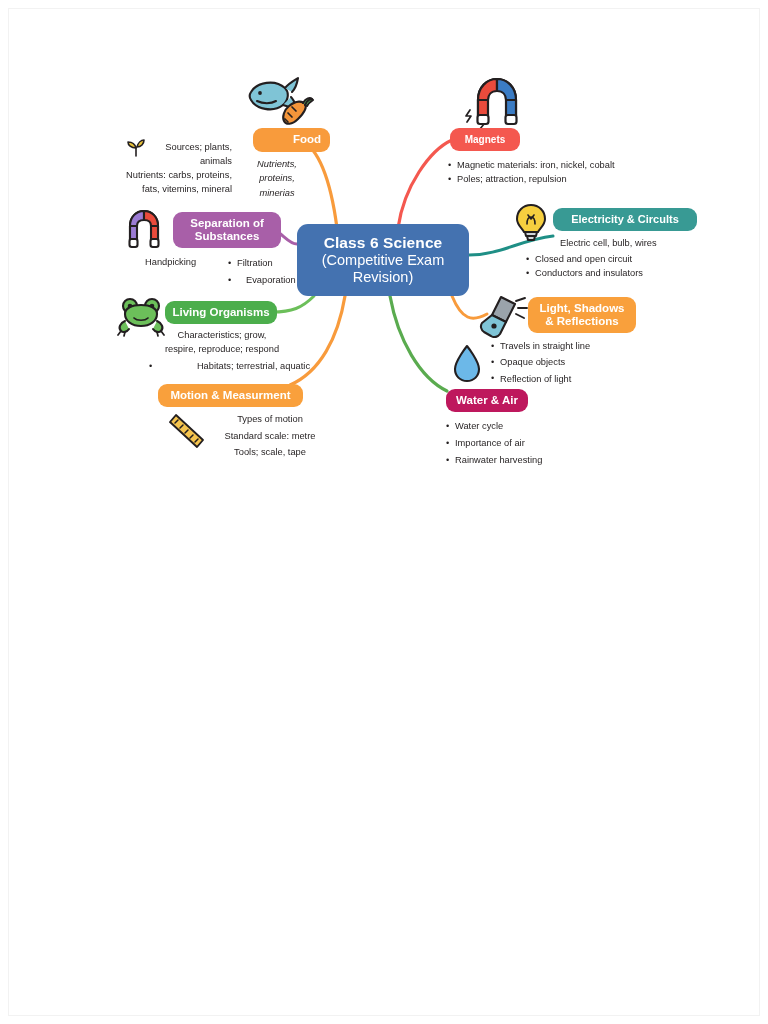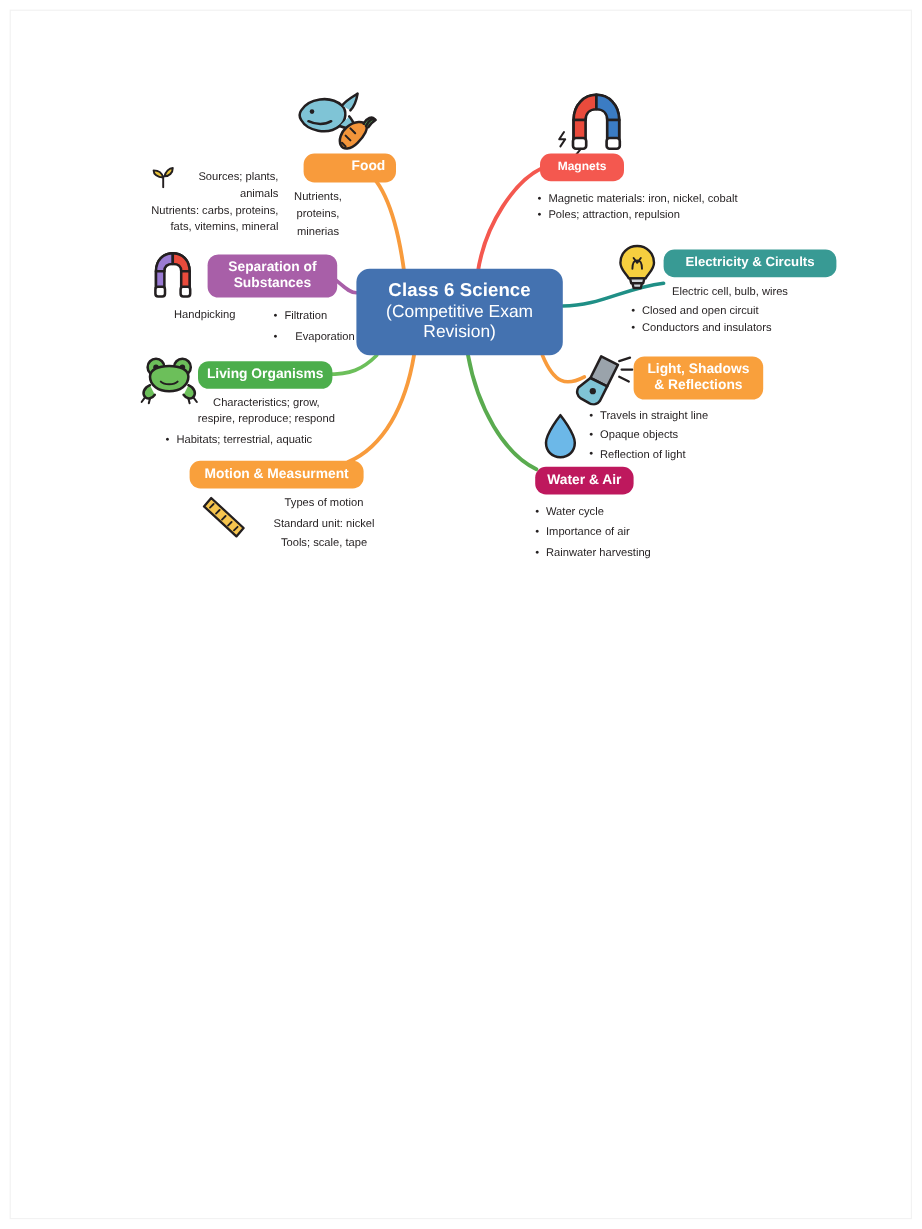--- a/index.html
+++ b/index.html
@@ -162,21 +162,21 @@
           <path d="M46 36 C53 30, 60 31, 62 34 C64 37, 61 43, 55 49 C49 55, 43 55, 41 51 C39 47, 41 40, 46 36 Z" fill="#f3953a"></path>
           <path d="M49 37 L53 41 M45 43 L49 47 M42 49 L45 52" fill="none" stroke-width="1.7"></path>
           <path d="M60 33 C63 28, 67 27, 69 29 C66 30, 64 33, 63 35" fill="#5fb860"></path>
           <path d="M62 35 C64 30, 68 28, 70 30 C67 32, 65 34, 64 36" fill="#5fb860"></path>
         </g>
       </svg>
     </div>
     <div class="badge" style="left: 253px; top: 128px; width: 46px; height: 24px; font-size: 11.5px; background: rgb(248, 155, 60); padding-left: 31px;">
       <span>Food</span>
     </div>
-    <div class="txt center-al" style="left:224px; top:157px; width:82px;">
+    <div class="txt center-al" style="left:236px; top:157px; width:82px;font-style:italic;">
       <div class="plain">Nutrients,</div>
       <div class="plain">proteins,</div>
       <div class="plain">minerias</div>
     </div>
     <div class="icon" style="left:126px; top:139px; width:20px; height:18px;">
       <svg viewBox="0 0 20 18" width="20" height="18">
         <g stroke="#231f20" stroke-width="1.6" stroke-linecap="round" stroke-linejoin="round">
           <path d="M10 17 L10 8" fill="none"></path>
           <path d="M10 9 C5 9, 2 6, 2 3 C6 3, 9 5, 10 9 Z" fill="#e8c23a"></path>
           <path d="M11 8 C12 4, 15 1, 18 1 C18 5, 15 8, 11 8 Z" fill="#e8c23a"></path>
@@ -277,21 +277,21 @@
     <div class="icon" style="left:163px; top:409px; width:46px; height:44px;">
       <svg viewBox="0 0 46 44" width="46" height="44">
         <g stroke="#231f20" stroke-width="1.9" stroke-linejoin="round" stroke-linecap="round">
           <path d="M7 13 L13 6 L40 31 L34 38 Z" fill="#f5c44e"></path>
           <path d="M12 14 L15 11 M17 19 L20 16 M22 24 L25 21 M27 29 L30 26 M32 33 L35 30" fill="none" stroke-width="1.5"></path>
         </g>
       </svg>
     </div>
     <div class="txt center-al" style="left:208px; top:411px; width:124px; line-height:1.8;">
       <div class="plain">Types of motion</div>
-      <div class="plain">Standard unit:  nickel</div>
+      <div class="plain">Standard scale:  metre</div>
       <div class="plain">Tools; scale, tape</div>
     </div>
 
     <div class="icon" style="left:117px; top:296px; width:48px; height:42px;">
       <svg viewBox="0 0 48 42" width="48" height="42">
         <g stroke="#231f20" stroke-width="2.1" stroke-linejoin="round" stroke-linecap="round">
           <circle cx="13" cy="10" r="7" fill="#6cbf5a"></circle>
           <circle cx="35" cy="10" r="7" fill="#6cbf5a"></circle>
           <circle cx="13" cy="10" r="2.3" fill="#231f20" stroke="none"></circle>
           <circle cx="35" cy="10" r="2.3" fill="#231f20" stroke="none"></circle>
@@ -303,21 +303,21 @@
         </g>
       </svg>
     </div>
     <div class="badge" style="left: 165px; top: 301px; width: 112px; height: 23px; font-size: 11.5px; background: rgb(76, 174, 76);">
       <span>Living Organisms</span>
     </div>
     <div class="txt center-al" style="left:148px; top:328px; width:148px;">
       <div class="plain">Characteristics; grow,</div>
       <div class="plain">respire, reproduce;  respond</div>
     </div>
-    <ul class="txt bullets" style="left:138px; top:359px; width:200px;">
+    <ul class="txt bullets" style="left:149px; top:359px; width:200px;text-align:center;">
       <li>Habitats; terrestrial, aquatic</li>
     </ul>
 
     <div class="icon" style="left:122px; top:207px; width:44px; height:44px;">
       <svg viewBox="0 0 44 44" width="44" height="44">
         <g stroke="#231f20" stroke-width="2.1" stroke-linejoin="round" stroke-linecap="round">
           <path d="M8 33 L8 19 C8 10, 14 4, 22 4 C30 4, 36 10, 36 19 L36 33" fill="none"></path>
           <path d="M8 19 C8 10, 14 4, 22 4 L22 13 C17 13, 15 15, 15 19 Z" fill="#9b7bd4"></path>
           <path d="M22 4 C30 4, 36 10, 36 19 L29 19 C29 15, 27 13, 22 13 Z" fill="#ea4b3c"></path>
           <path d="M15 19 L15 33 L8 33 L8 19 Z" fill="#9b7bd4"></path>

